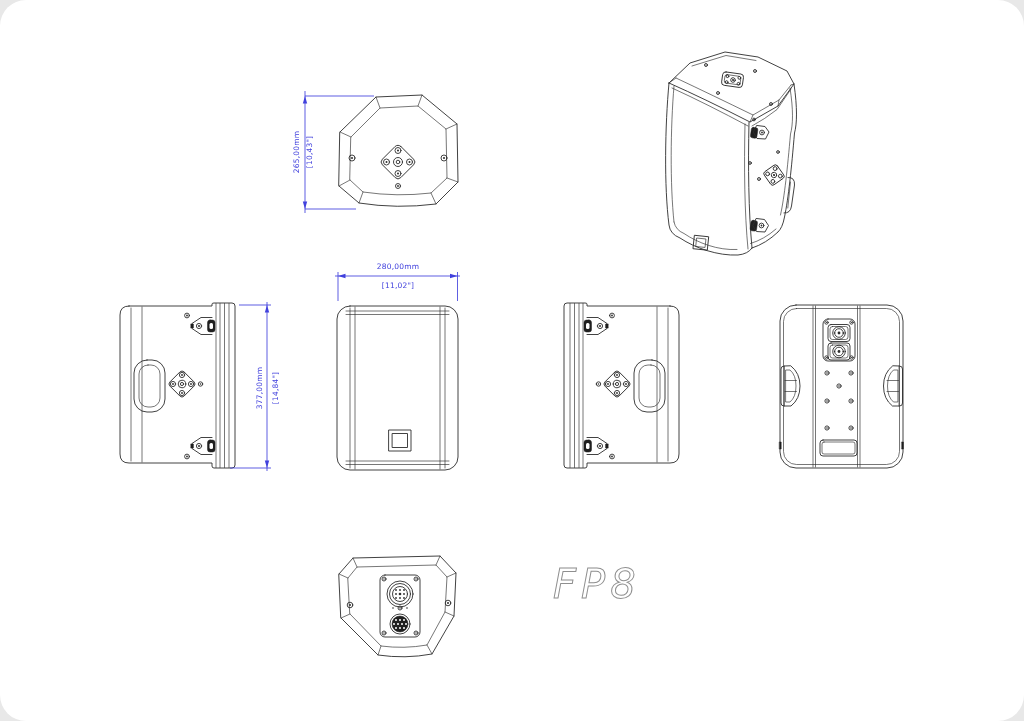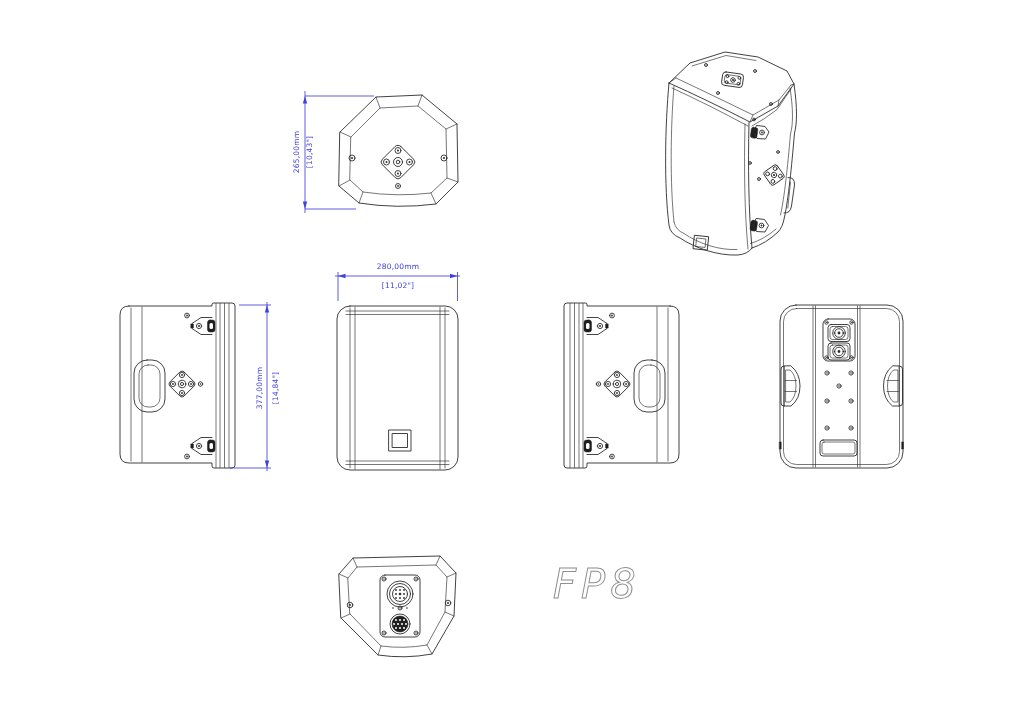--- a/index.html
+++ b/index.html
@@ -1,17 +1,17 @@
 <!DOCTYPE html>
 <html><head>
 <meta charset="utf-8">
 <style>
   html,body{margin:0;padding:0;background:#e8e8e8;}
   .sheet{position:relative;width:1024px;height:721px;background:#ffffff;overflow:hidden;
-         font-family:"DejaVu Sans", sans-serif;}
+         font-family:"DejaVu Sans", sans-serif;border-radius:26px;}
   .view{position:absolute;}
   .view path,.view rect,.view circle,.view line,.view ellipse{
     fill:none;stroke:#2d2d2d;stroke-width:0.9;stroke-linejoin:round;stroke-linecap:round;}
   .view .thin{stroke-width:0.65;}
   .view .dot{fill:#2d2d2d;stroke:none;}
   .view .fill-dark{fill:#1f1f1f;stroke:#1f1f1f;stroke-width:0.5;}
   .view .fill-white{fill:#ffffff;stroke:none;}
   .dims path,.dims line{stroke:#4141dd;stroke-width:0.85;fill:none;}
   .dims .arrow{fill:#4141dd;stroke:none;}
   .dim-label{position:absolute;color:#4141dd;font-size:7.5px;letter-spacing:0.2px;white-space:nowrap;}

